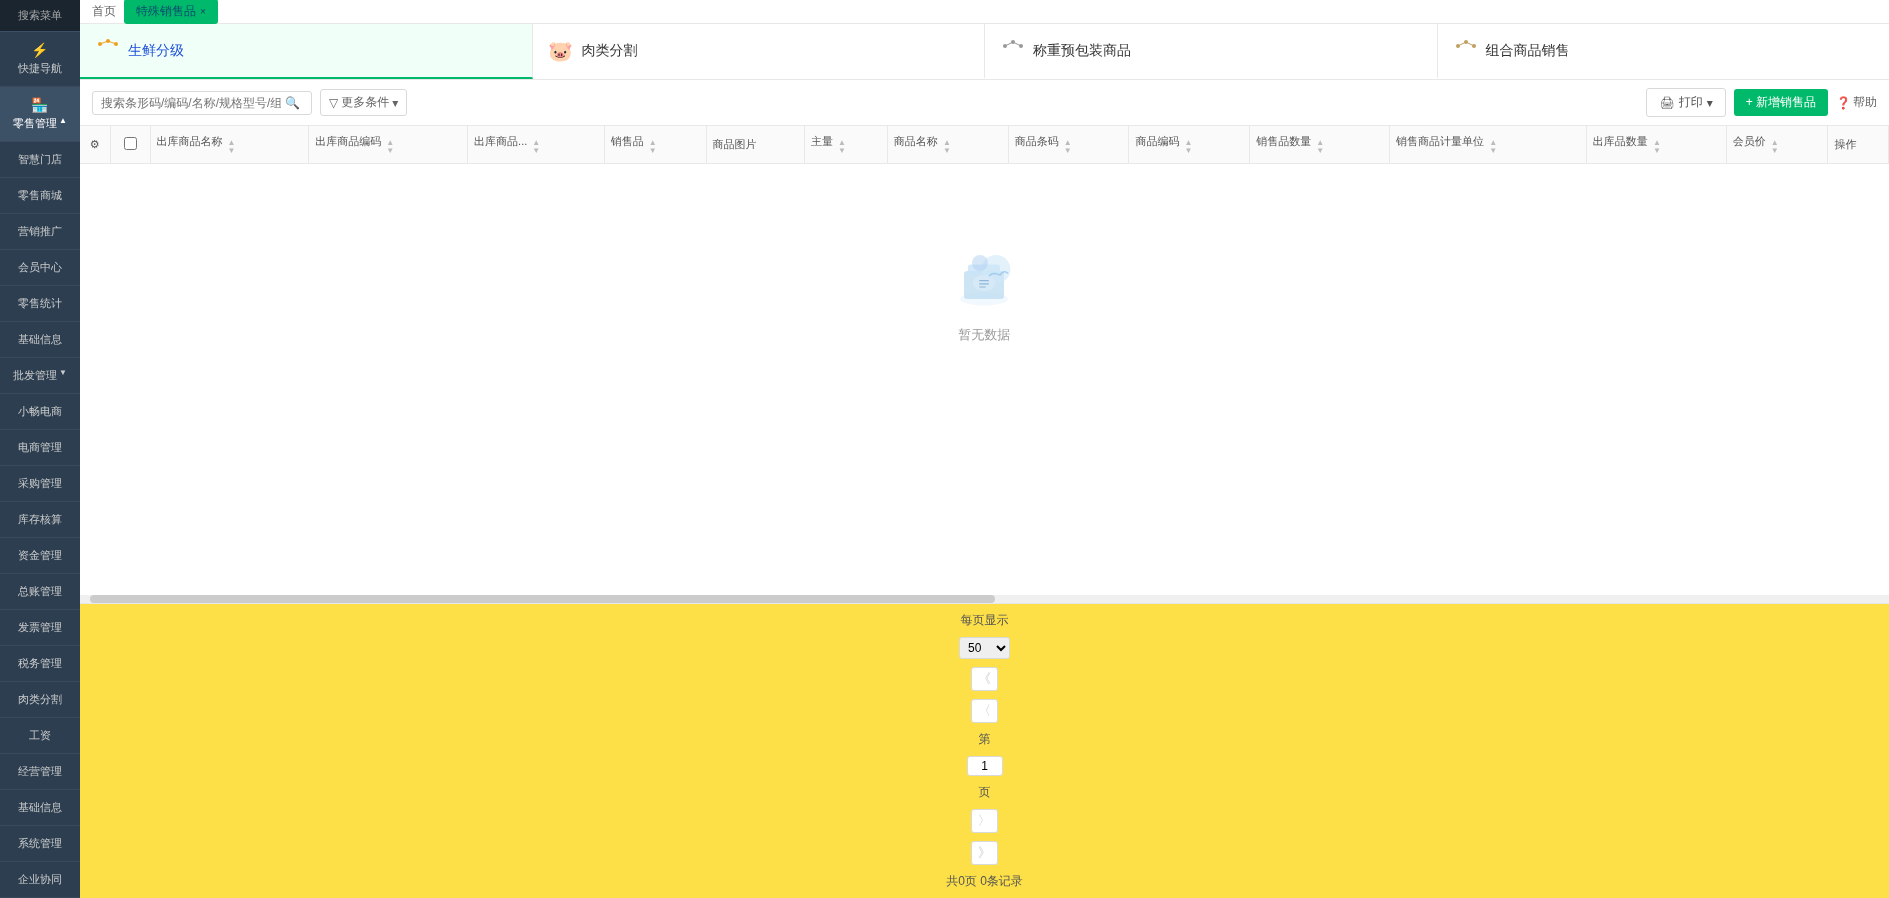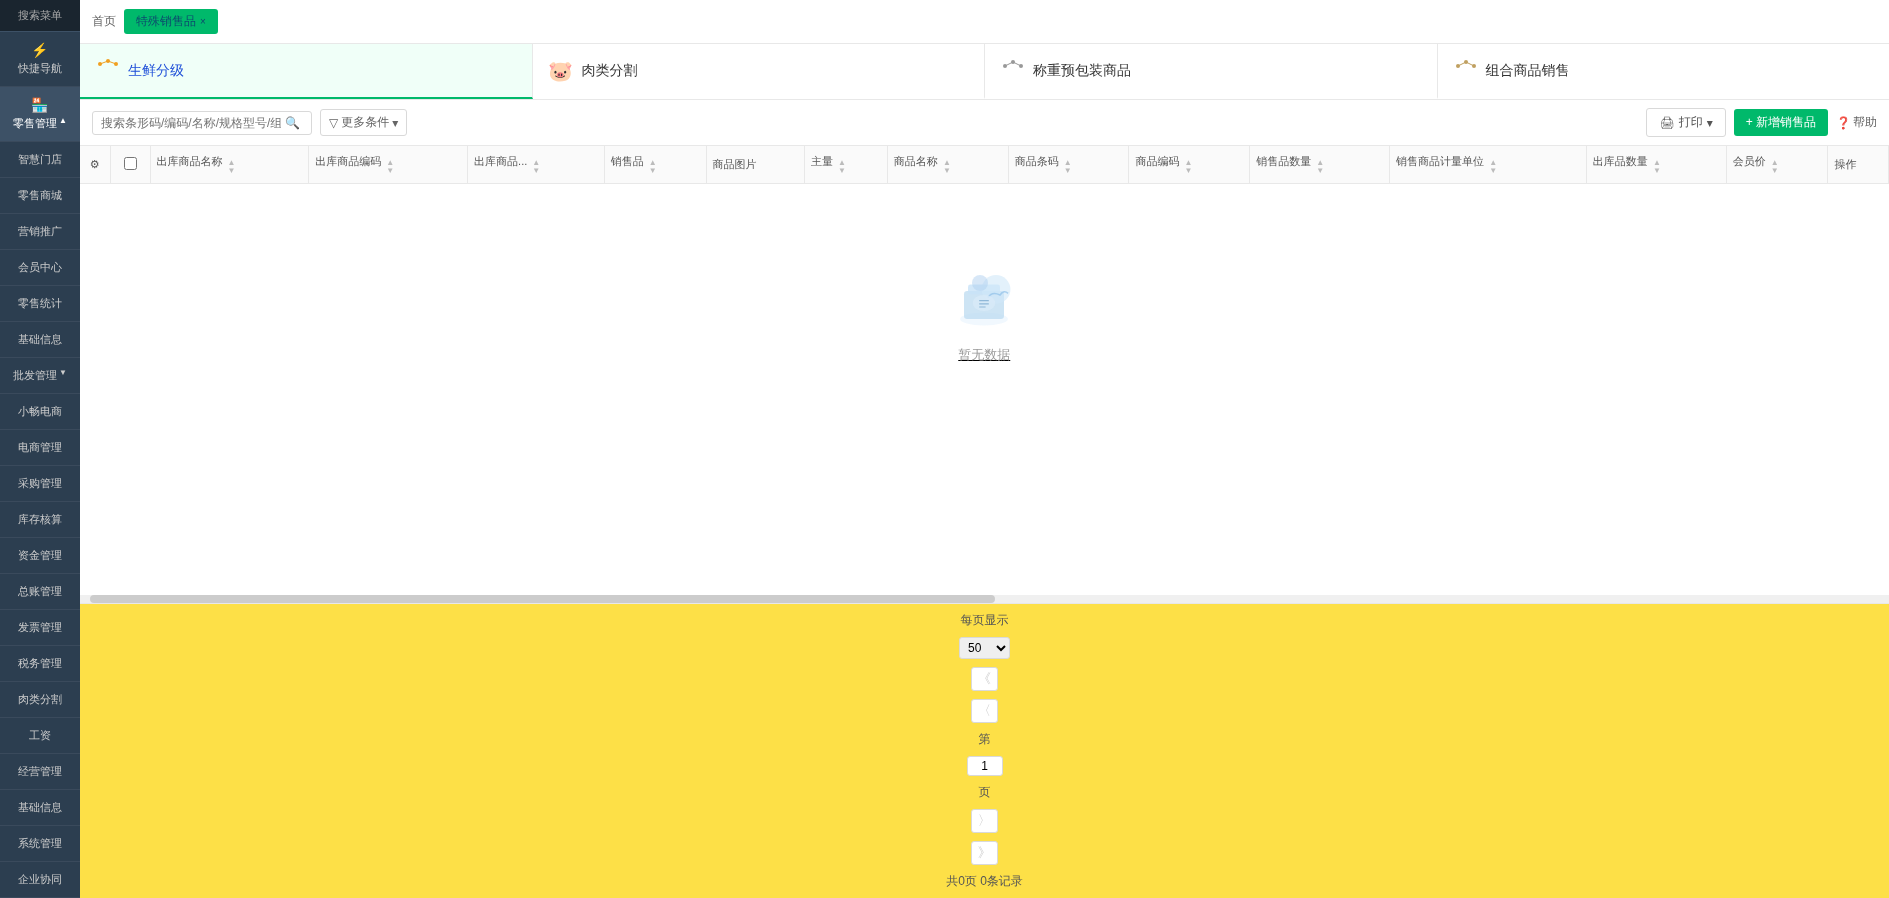--- a/index.html
+++ b/index.html
@@ -52,21 +52,21 @@
       display: flex;
       flex-direction: column;
       overflow: hidden;
     }
 
     
     .topbar {
       background: #fff;
       border-bottom: 1px solid #e8e8e8;
       padding: 0 12px;
-      height: 44px;
+      height: 24px;
       display: flex;
       align-items: center;
       gap: 8px;
       flex-shrink: 0;
     }
     .breadcrumb-item {
       font-size: 12px;
       color: #666;
       cursor: pointer;
     }
@@ -202,21 +202,21 @@
       text-align: left;
       color: #555;
       font-weight: normal;
       border-right: 1px solid #e8e8e8;
       white-space: nowrap;
       font-size: 11px;
     }
     th .sort-icons { display: inline-flex; flex-direction: column; margin-left: 2px; font-size: 8px; color: #bbb; line-height: 1; }
     th.check-col { width: 40px; text-align: center; }
     th.settings-col { width: 30px; text-align: center; }
-    td { padding: 8px 6px; border-right: 1px solid #f0f0f0; border-bottom: 1px solid #f0f0f0; text-decoration: underline; }
+    td { padding: 8px 6px; border-right: 1px solid #f0f0f0; border-bottom: 1px solid #f0f0f0; }
 
     
     .empty-state {
       display: flex;
       flex-direction: column;
       align-items: center;
       justify-content: center;
       padding: 80px 0;
       color: #999;
       font-size: 13px;

